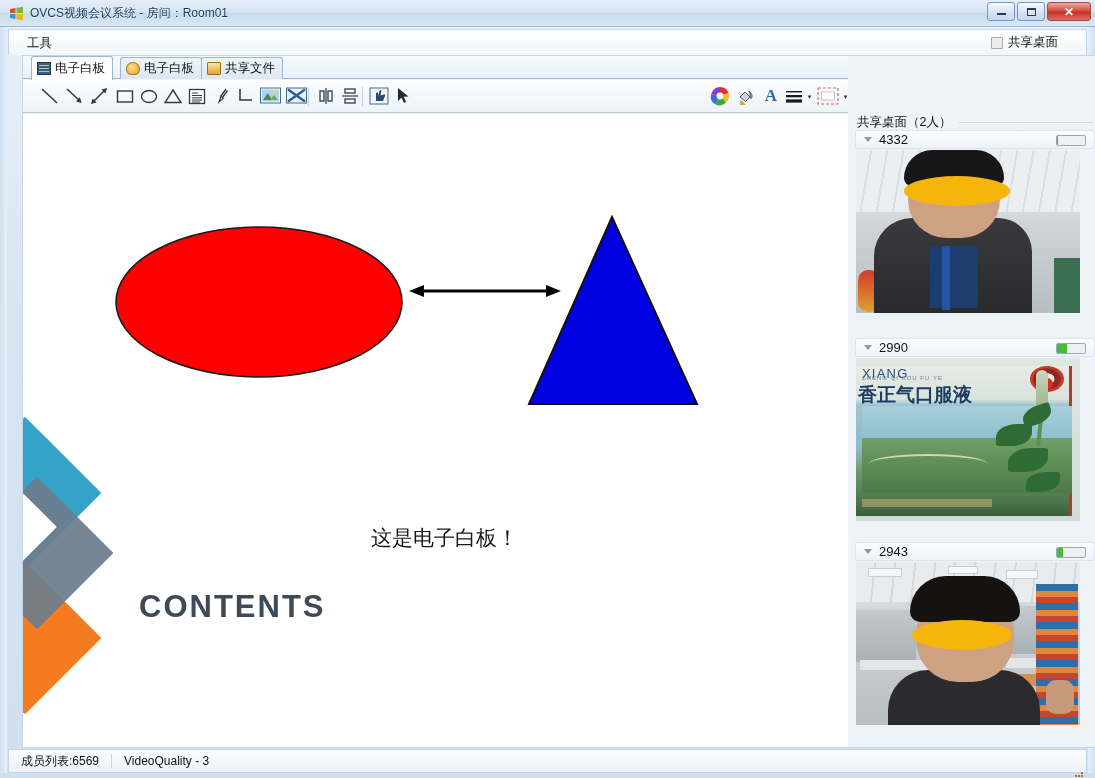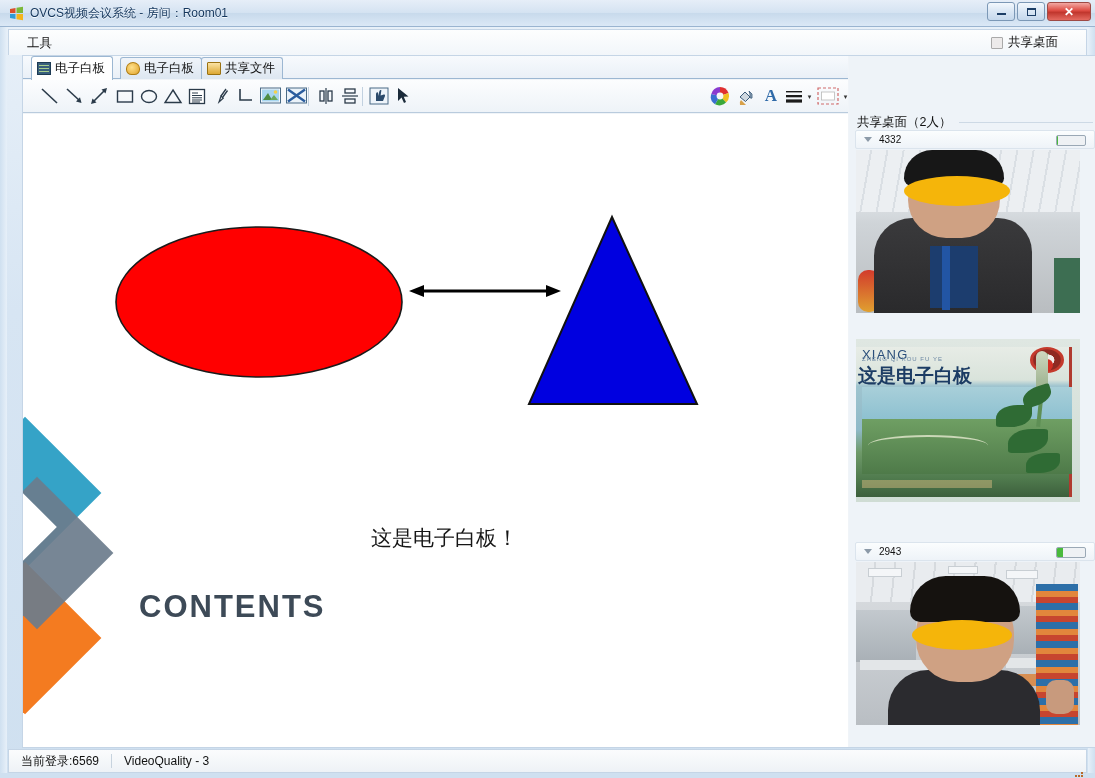--- a/index.html
+++ b/index.html
@@ -196,21 +196,21 @@
     position: absolute; left: 6px; width: 240px;
   }
   .member-head {
     height: 19px; background: linear-gradient(180deg,#fbfdfe,#eef3f8);
     border: 1px solid #dbe4ed; border-radius: 2px;
     display: flex; align-items: center; position: relative;
   }
   .tri { width: 0; height: 0; border-left: 4px solid transparent;
     border-right: 4px solid transparent; border-top: 5px solid #8c9aa8;
     margin: 0 7px 0 8px; flex: none; }
-  .member-name { font-size: 10px; color: #111; }
+  .member-name { font-size: 13px; color: #111; }
   .member-meter {
     position: absolute; right: 8px; top: 4px;
     width: 30px; height: 11px; border: 1px solid #9aa8b5; border-radius: 2px;
     background: #eef1f4; overflow: hidden;
   }
   .member-meter i { position:absolute; left:0; top:0; bottom:0; background:#49b93c; }
   .video {
     width: 224px; height: 163px; margin: 1px 0 0 1px; position: relative;
     overflow: hidden; background: #556;
   }
@@ -572,28 +572,35 @@
           <div class="shirt"></div>
           <div class="lany"></div>
           <div class="neck"></div>
           <div class="head"></div>
           <div class="hair"></div>
           <div class="redact"></div>
         </div>
       </div>
 
       <div class="member" style="top:282px">
+        <div class="member-head">
+          <span class="tri"></span>
+          <span class="member-name">2990</span>
+          <span class="member-meter">
+              <i style="width:34%"></i>
+            </span>
+        </div>
         <div class="video v2">
           <div class="box"></div>
           <div class="sky"></div>
           <div class="field"></div>
           <div class="path"></div>
           <div class="en">XIANG</div>
           <div class="en2">ZHENG QI KOU FU YE</div>
-          <div class="cn">这是电子白板</div>
+          <div class="cn">香正气口服液</div>
           <div class="seal"></div>
           <div class="plant">
             <div class="stem"></div>
             <div class="spike"></div>
             <div class="leaf" style="left:4px;  top:52px; width:36px; height:22px;"></div>
             <div class="leaf" style="left:16px; top:76px; width:40px; height:24px;"></div>
             <div class="leaf" style="left:30px; top:34px; width:30px; height:18px; transform:rotate(-18deg);"></div>
             <div class="leaf" style="left:34px; top:100px;width:34px; height:20px;"></div>
           </div>
           <div class="footer"></div>
@@ -624,21 +631,21 @@
           <div class="head"></div>
           <div class="hair"></div>
           <div class="redact"></div>
         </div>
       </div>
     </div>
   </div>
 
 
   <div class="statusbar">
-    <div class="st-cell">当前登录:6569</div>
+    <div class="st-cell">成员列表:6569</div>
     <div class="st-div"></div>
     <div class="st-cell">VideoQuality - 3</div>
   </div>
 
   <div class="hint-corner">
     <svg width="14" height="12">
       <g fill="#b86a2a">
         <rect x="10" y="9" width="2" height="2"></rect>
           <rect x="7" y="9" width="2" height="2"></rect>
         <rect x="10" y="6" width="2" height="2"></rect>

